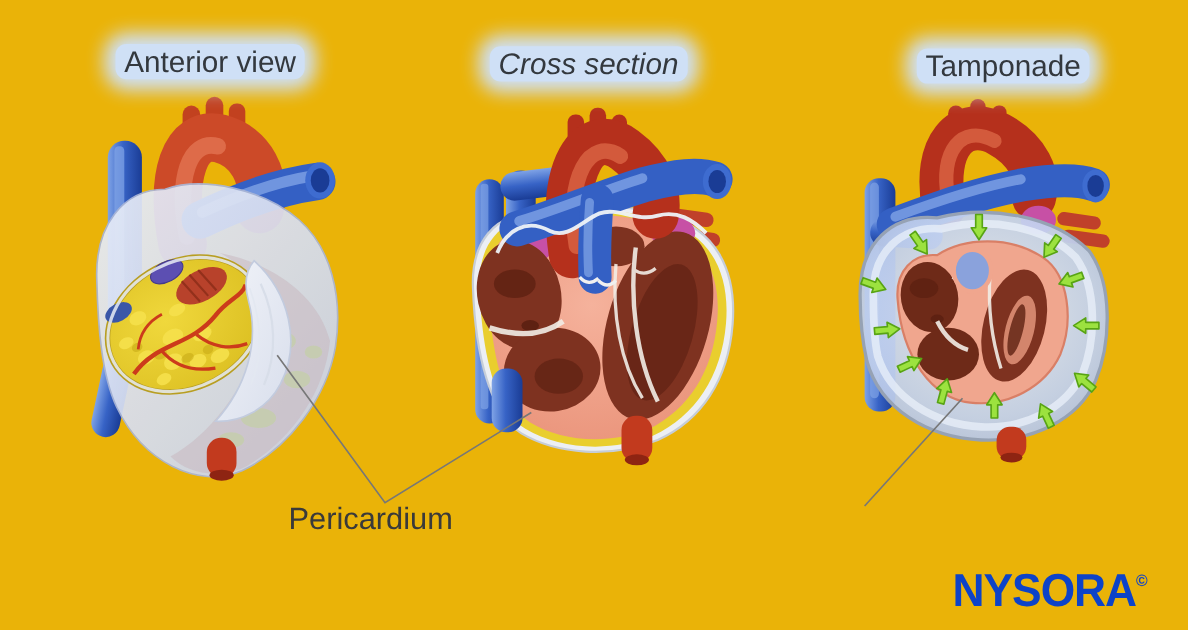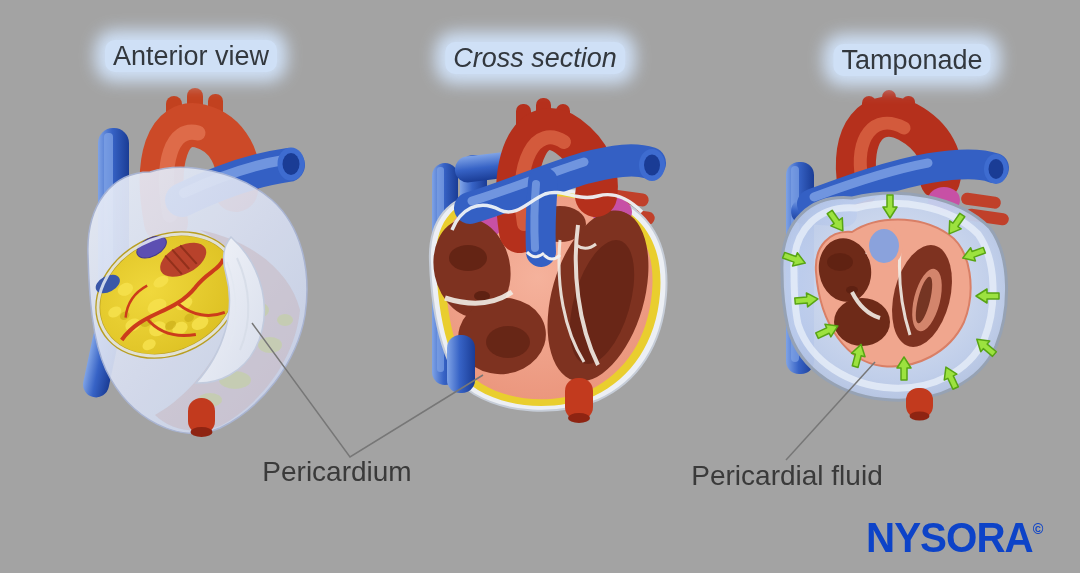--- a/index.html
+++ b/index.html
@@ -6,21 +6,21 @@
     --aorta-red:#C2411F; --aorta-red-dark:#9E2D14; --aorta-highlight:#E0714F;
     --vessel-blue:#3460C4; --vessel-blue-light:#7FA3E6; --vessel-blue-dark:#1A3C95;
     --pericardium-light:#D9E0F1; --fat-yellow:#E9CE2E; --myocardium-salmon:#EE9C84;
     --chamber-dark:#7E3220; --chamber-darker:#5E2112; --fluid-blue:#C4D3EE;
     --arrow-green:#9CE23F; --arrow-green-dark:#58A414; --magenta:#C750A5;
     --title-text:#33383E; --label-text:#3A3A3A; --leader-gray:#777777;
     --logo-blue:#0D43C8; --title-glow:#CFE0F6;
   }
   html,body{margin:0;padding:0;background:#fff;}
   .canvas{
-    position:relative;width:1080px;height:573px;background:#a3a3a3;overflow:hidden;
+    position:relative;width:1080px;height:573px;background:#eab308;overflow:hidden;
     font-family:"Liberation Sans", sans-serif;
   }
   .panel-title{
     position:absolute;transform:translateX(-50%);
     font-size:27px;color:var(--title-text);white-space:nowrap;
     background:var(--title-glow);
     box-shadow:0 0 16px 10px var(--title-glow);
     border-radius:10px;padding:0 8px;line-height:32px;
   }
   .figure-label{
@@ -304,16 +304,15 @@
 
     <polyline points="252,323 350,457 483,375" class="leader"></polyline>
     <line x1="875" y1="362" x2="786" y2="460" class="leader"></line>
   </svg>
 
   <div class="panel-title" style="left:191px;top:40px;">Anterior view</div>
   <div class="panel-title" style="left:535px;top:42px;font-style:italic;">Cross section</div>
   <div class="panel-title" style="left:876px;top:44px;margin-left:36px;">Tamponade</div>
 
   <div class="figure-label" style="left:337px;top:459px;">Pericardium</div>
-  <div class="figure-label" style="left:787px;top:463px;">Pericardial fluid</div>
 
   <div class="logo"><span>NYSORA</span><sup>©</sup></div>
 </div>
 
 </body></html>

